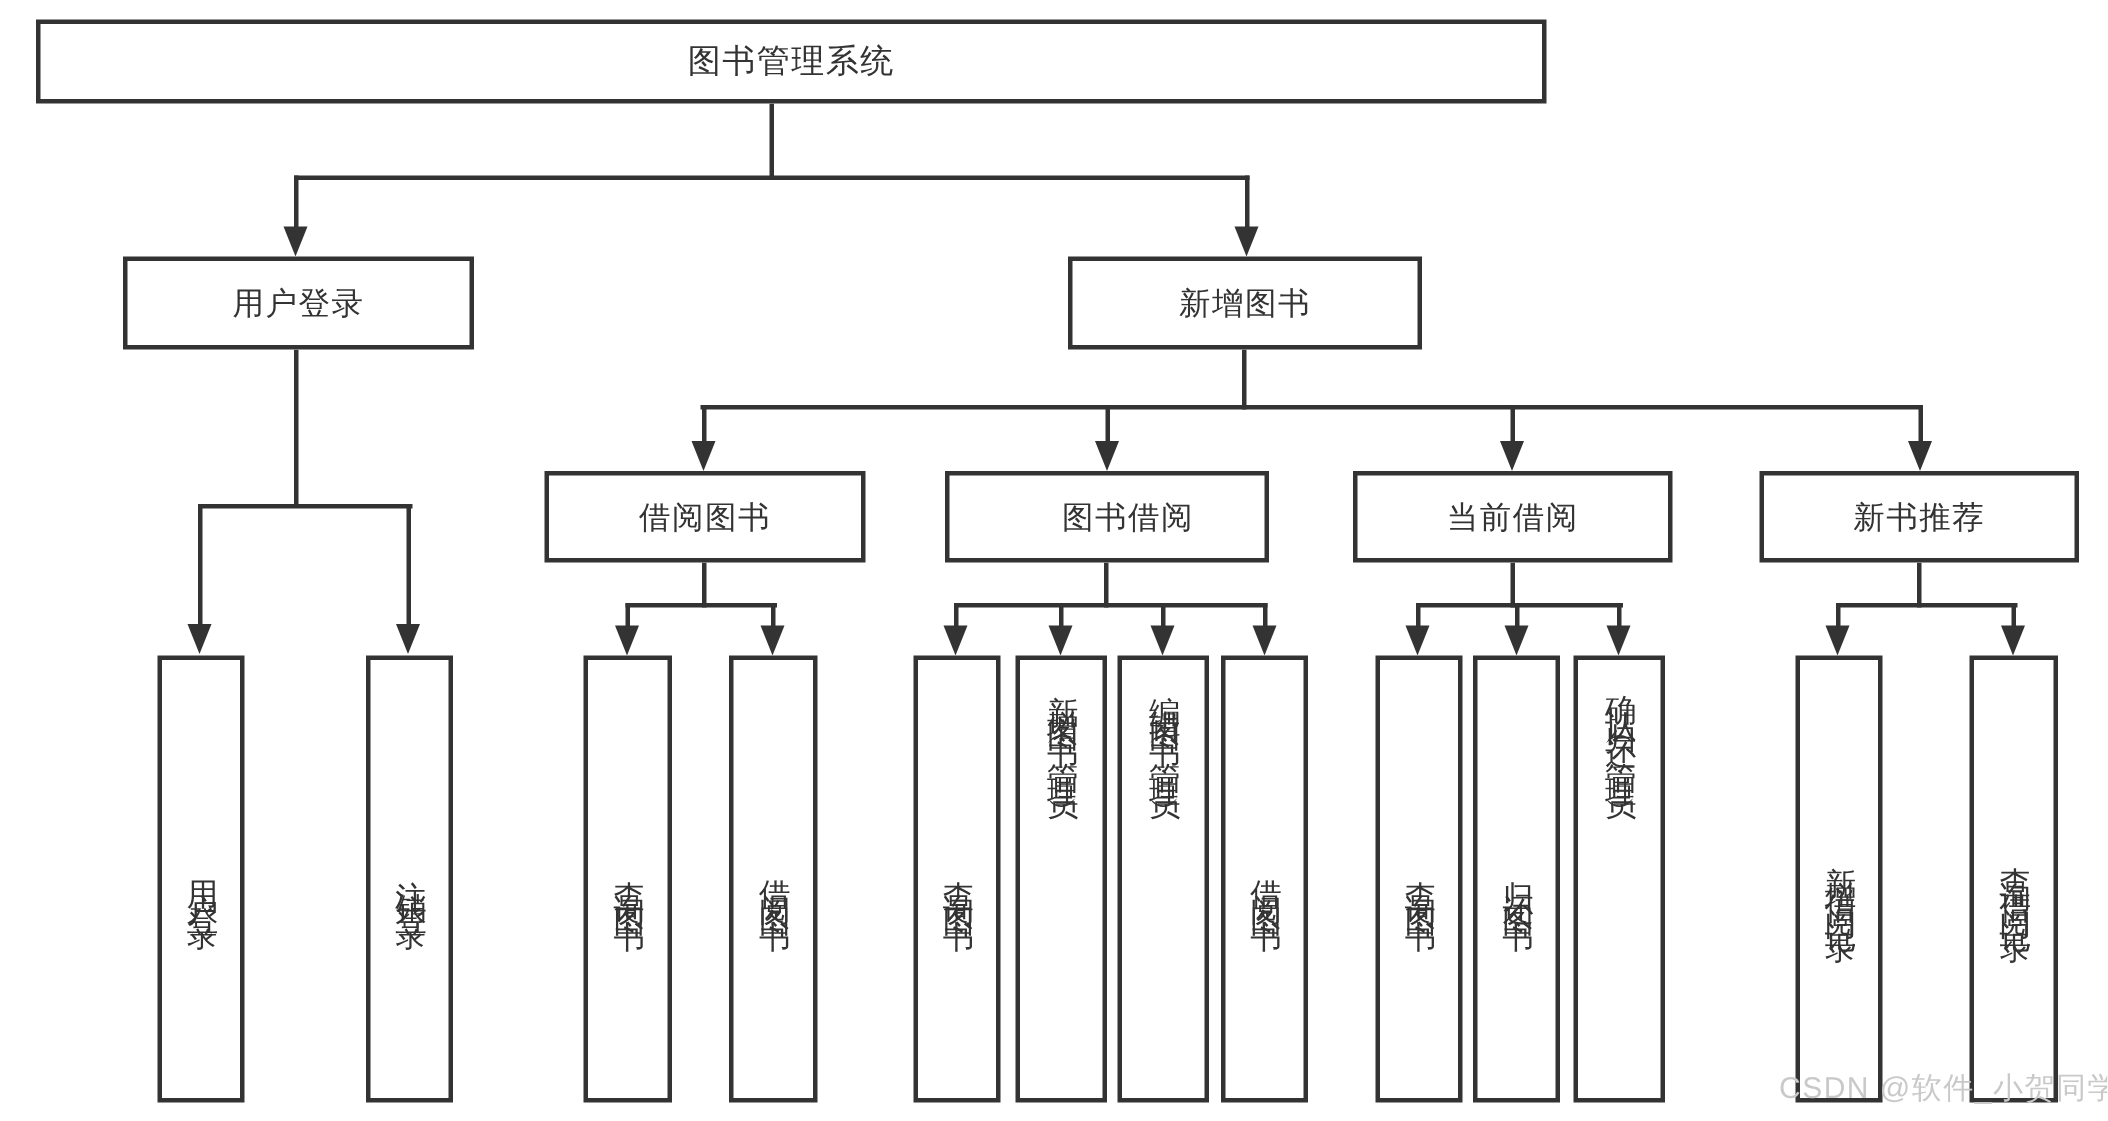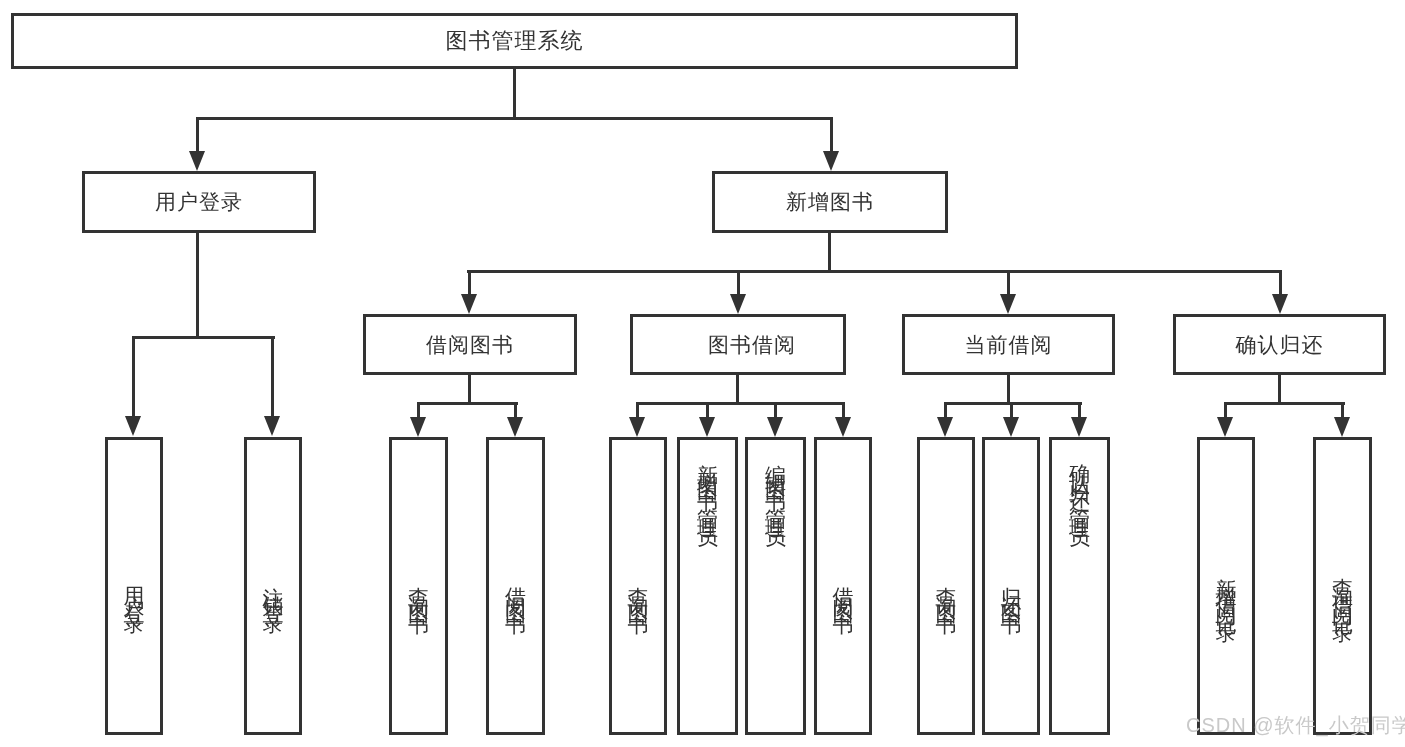--- a/index.html
+++ b/index.html
@@ -67,21 +67,21 @@
     letter-spacing: 1px;
     white-space: nowrap;
     z-index: 5;
   }
 </style>
 </head>
 <body>
 
 <div class="canvas">
 
-  <div class="node root-box" style="left:11px; top:13px; width:1007px; height:56px;">
+  <div class="node root-box" style="left:24px; top:13px; width:1007px; height:56px;">
     <span>图书管理系统</span>
   </div>
 
   <div class="vline" style="left:513px; top:69px; height:50px;"></div>
   <div class="hline" style="left:196px; top:117px; width:637px;"></div>
   <div class="vline" style="left:196px; top:117px; height:35px;"></div>
   <div class="arrow" style="left:189px; top:151px;"></div>
   <div class="vline" style="left:830px; top:117px; height:35px;"></div>
   <div class="arrow" style="left:823px; top:151px;"></div>
 
@@ -113,21 +113,21 @@
   <div class="node" style="left:363px; top:314px; width:214px; height:61px;">
     <span>借阅图书</span>
   </div>
   <div class="node" style="left:630px; top:314px; width:216px; height:61px;padding-left:28px;">
     <span>图书借阅</span>
   </div>
   <div class="node" style="left:902px; top:314px; width:213px; height:61px;">
     <span>当前借阅</span>
   </div>
   <div class="node" style="left:1173px; top:314px; width:213px; height:61px;">
-    <span>确认归还</span>
+    <span>新书推荐</span>
   </div>
 
   <div class="vline" style="left:468px; top:375px; height:30px;"></div>
   <div class="hline" style="left:417px; top:402px; width:101px;"></div>
   <div class="vline" style="left:417px; top:402px; height:16px;"></div>
   <div class="arrow" style="left:410px; top:417px;"></div>
   <div class="vline" style="left:514px; top:402px; height:16px;"></div>
   <div class="arrow" style="left:507px; top:417px;"></div>
 
   <div class="vline" style="left:736px; top:375px; height:30px;"></div>

